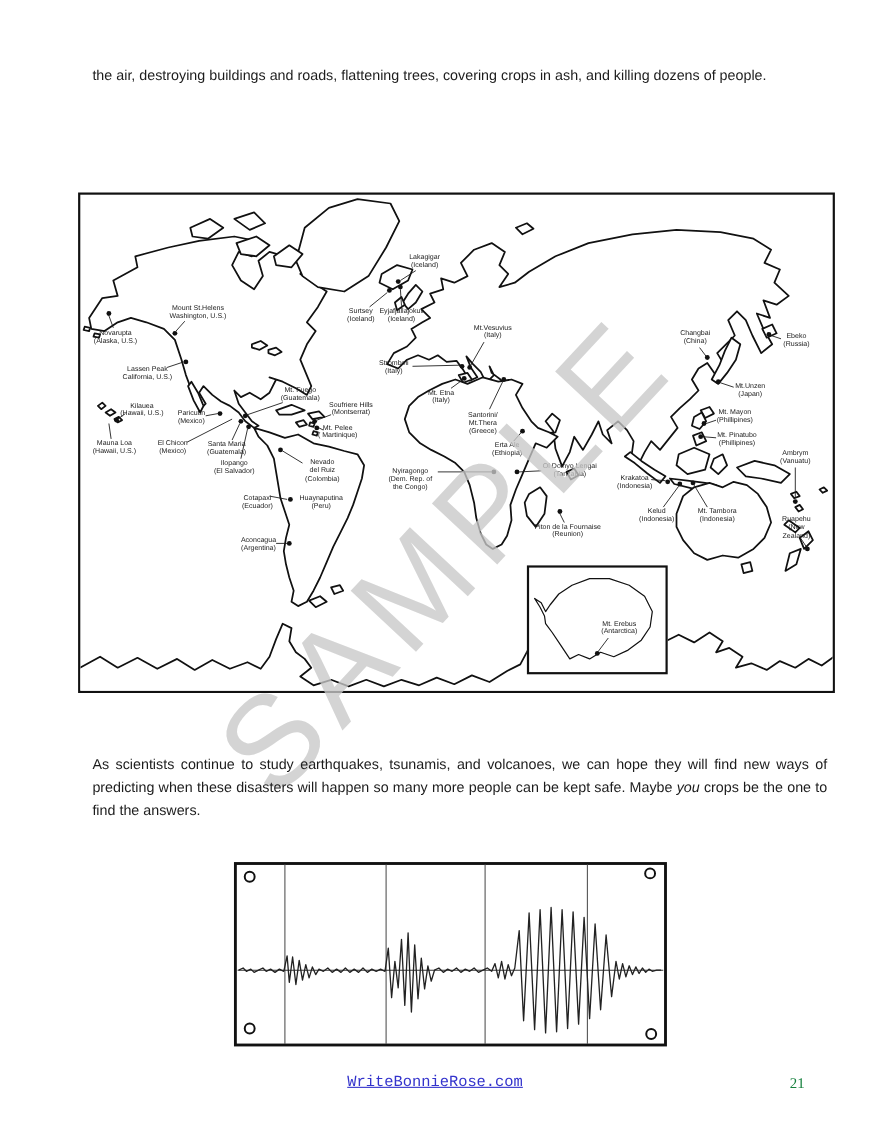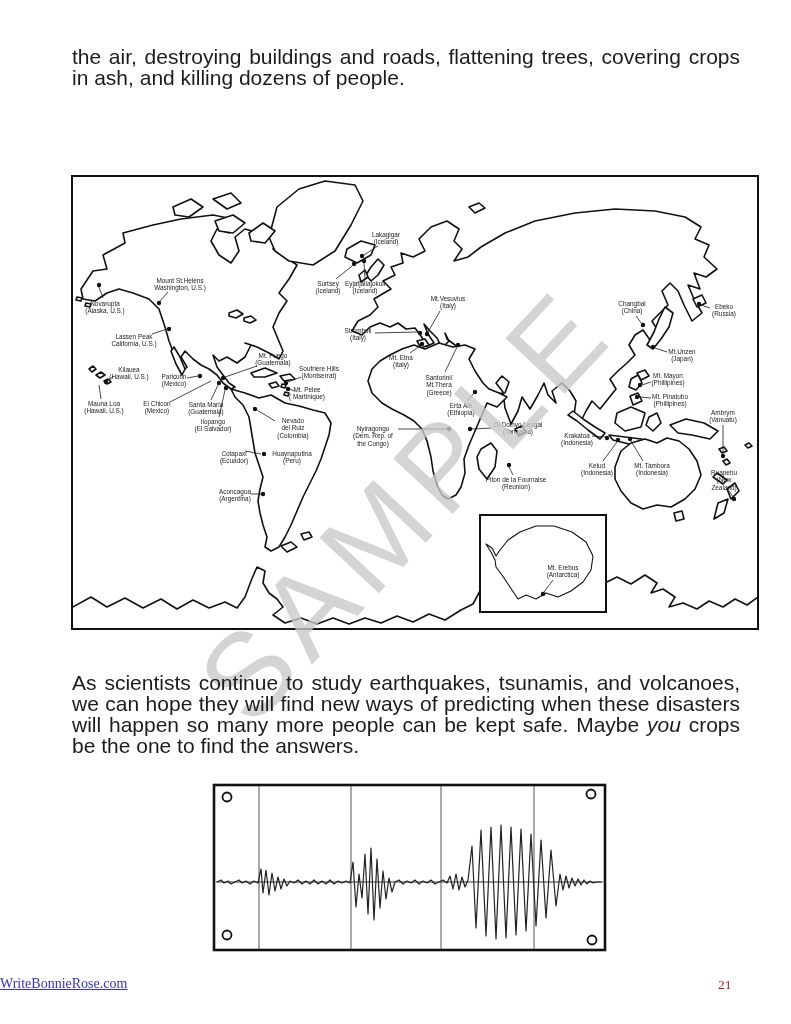--- a/index.html
+++ b/index.html
@@ -1,42 +1,42 @@
 <!DOCTYPE html>
 <html><head>
 <meta charset="utf-8">
 <style>
   html,body{margin:0;padding:0;background:#ffffff;}
   .page{position:relative;width:791px;height:1024px;background:#fff;overflow:hidden;
         font-family:"Liberation Sans",sans-serif;color:#1a1a1a;}
-  .body-text{position:absolute;left:72px;width:668px;margin:0;font-size:21px;line-height:21px;
+  .body-text{position:absolute;left:72px;width:668px;margin:12px;font-size:13px;line-height:21px;
              text-align:justify;color:#1c1c1c;z-index:10;}
   .p1{top:46px;}
   .p2{top:108px;}
   .p3{top:672px;}
   .p3 em{}
   .map-box{position:absolute;left:71px;top:175px;width:688px;height:455px;border:2px solid #111;
            box-sizing:border-box;background:#fff;overflow:hidden;}
   .map-svg{position:absolute;left:0;top:0;z-index:1;}
   .inset{position:absolute;left:406px;top:337px;width:128px;height:99px;border:2px solid #111;
          box-sizing:border-box;background:#fff;z-index:3;}
   .overlay-svg{position:absolute;left:0;top:0;z-index:4;pointer-events:none;}
   .label-layer{position:absolute;left:0;top:0;width:100%;height:100%;z-index:5;}
   .vlabel{position:absolute;transform:translate(-50%,-50%);font-size:6.4px;line-height:1.15;
           text-align:center;white-space:pre-line;color:#1a1a1a;}
   .watermark{position:absolute;left:105px;top:445px;width:600px;height:120px;line-height:120px;
              text-align:center;font-size:118px;font-weight:400;letter-spacing:10px;
              color:rgba(200,200,200,0.78);transform:rotate(-47deg);z-index:6;
              user-select:none;pointer-events:none;}
   .seismo{position:absolute;left:211px;top:782px;width:398px;height:172px;z-index:10;}
-  .footer-link-wrap{position:absolute;left:0;top:976px;width:100%;z-index:10;
-                    font-family:Liberation Serif, serif;font-size:14px;}
+  .footer-link-wrap{position:absolute;left:0;top:976px;width:100%;text-align:center;z-index:10;
+                    font-family:Liberation Mono, monospace;font-size:14px;}
   .footer-link{color:#3333CC;text-decoration:underline;cursor:pointer;}
   .page-number{position:absolute;left:718px;top:977px;font-family:"Liberation Serif",serif;
-               font-size:13.5px;color:#b91c1c;z-index:10;}
+               font-size:13.5px;color:#15803d;z-index:10;}
   .land{fill:#fff;stroke:#111;stroke-width:1.6;stroke-linejoin:round;}
   .leader{stroke:#1a1a1a;stroke-width:0.8;}
   .vdot{fill:#111;}
 </style>
 </head>
 <body>
 
 <div class="page">
 
   <p class="body-text p1">the air, destroying buildings and roads, flattening trees, covering crops in ash, and killing dozens of people.</p>

